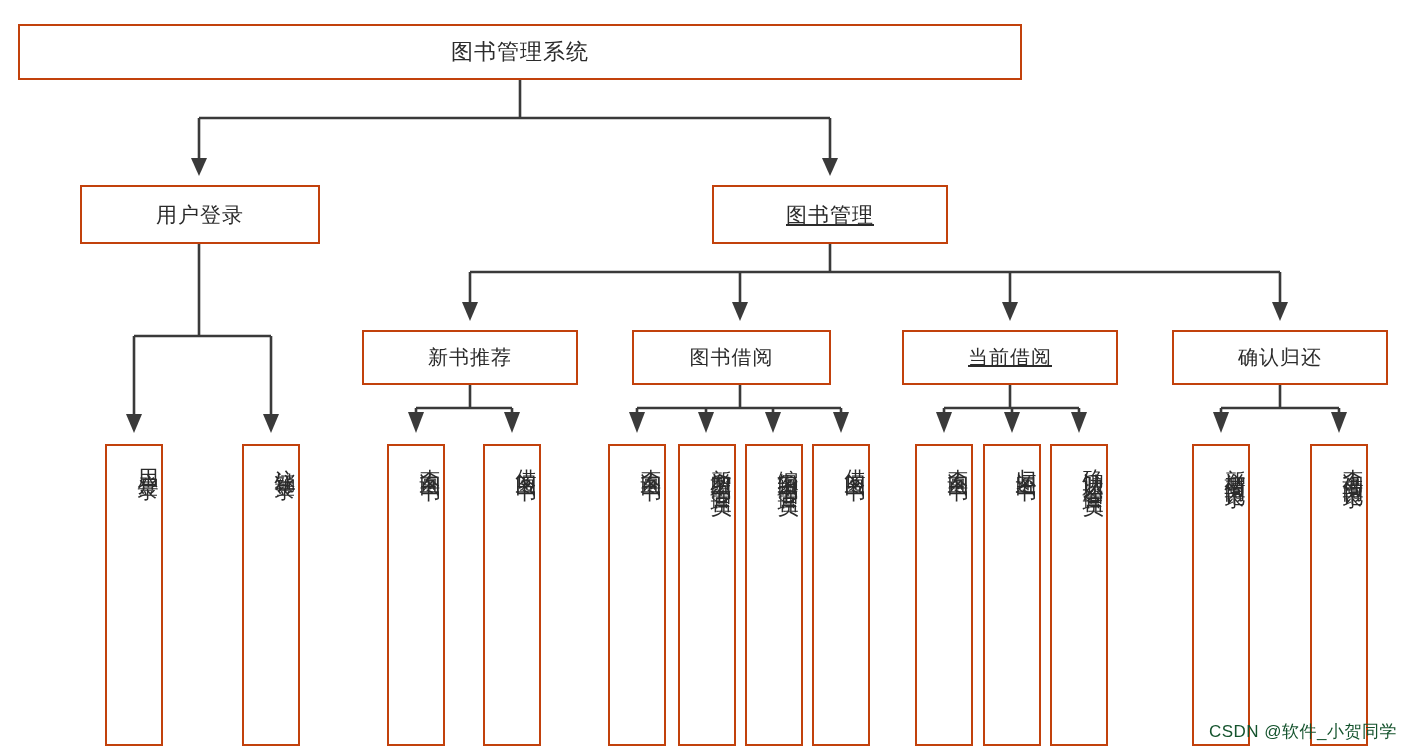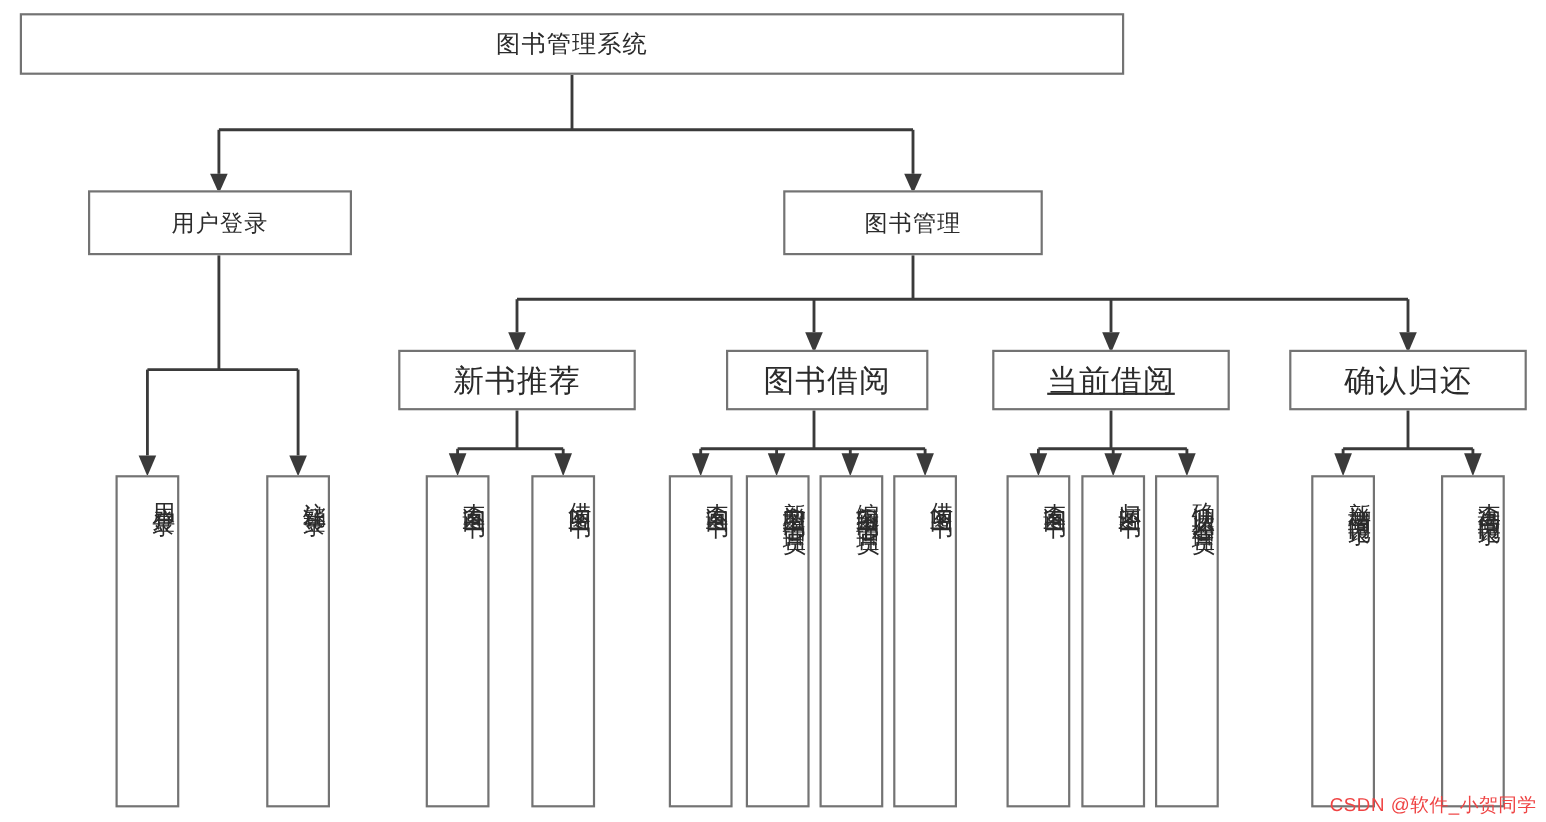--- a/index.html
+++ b/index.html
@@ -8,30 +8,31 @@
     background:#ffffff;
     font-family:"Liberation Sans","DejaVu Sans",sans-serif;
     overflow:hidden;
     position:relative;
   }
   #canvas{position:absolute;left:0;top:0;width:1405px;height:747px;}
   .node{
     position:absolute;
     box-sizing:border-box;
     background:#ffffff;
-    border:2px solid #737373;
+    border:2px solid #c2410c;
     display:flex;
     align-items:center;
     justify-content:center;
     color:#2b2b2b;
     letter-spacing:1px;
+    margin-top:12px;
   }
   .node.root{font-size:22px;}
   .node.lvl1{font-size:21px;}
-  .node.lvl2{font-size:28px;}
+  .node.lvl2{font-size:20px;}
   .node.leaf{
     writing-mode:vertical-rl;
     text-orientation:upright;
     align-items:flex-start;
     justify-content:flex-start;
     font-size:21px;
     line-height:1.28;
     letter-spacing:4px;
     padding-top:6px;
     white-space:nowrap;
@@ -39,21 +40,21 @@
   .node.leaf > .vtext{
     writing-mode:vertical-rl;
     text-orientation:upright;
     display:block;
   }
   .watermark{
     position:absolute;
     right:8px;
     bottom:4px;
     font-size:17px;
-    color:#ef4444;
+    color:#14532d;
     letter-spacing:0.5px;
     white-space:nowrap;
     pointer-events:none;
   }
   svg.links{position:absolute;left:0;top:0;width:1405px;height:747px;pointer-events:none;}
   svg.links path, svg.links line{stroke:#3a3a3a;stroke-width:2.6;fill:none;}
   svg.links polygon{fill:#3a3a3a;}
 </style>
 </head>
 <body>
@@ -128,29 +129,29 @@
   </svg>
 
   <div class="node root" style="left:18px;top:12px;width:1004px;height:56px;">
     <span>图书管理系统</span>
   </div>
 
   <div class="node lvl1" style="left:80px;top:173px;width:240px;height:59px;">
     <span>用户登录</span>
   </div>
 
-  <div class="node lvl1" style="left:712px;top:173px;width:236px;height:59px;">
+  <div class="node lvl1" style="left:712px;top:173px;width:236px;height:59px;text-decoration:underline;">
     <span>图书管理</span>
   </div>
 
   <div class="node lvl2" style="left:362px;top:318px;width:216px;height:55px;">
     <span>新书推荐</span>
   </div>
 
-  <div class="node lvl2" style="left:660px;top:318px;width:184px;height:55px;">
+  <div class="node lvl2" style="left:632px;top:318px;width:199px;height:55px;">
     <span>图书借阅</span>
   </div>
 
   <div class="node lvl2" style="left:902px;top:318px;width:216px;height:55px;text-decoration:underline;">
     <span>当前借阅</span>
   </div>
 
   <div class="node lvl2" style="left:1172px;top:318px;width:216px;height:55px;">
     <span>确认归还</span>
   </div>

